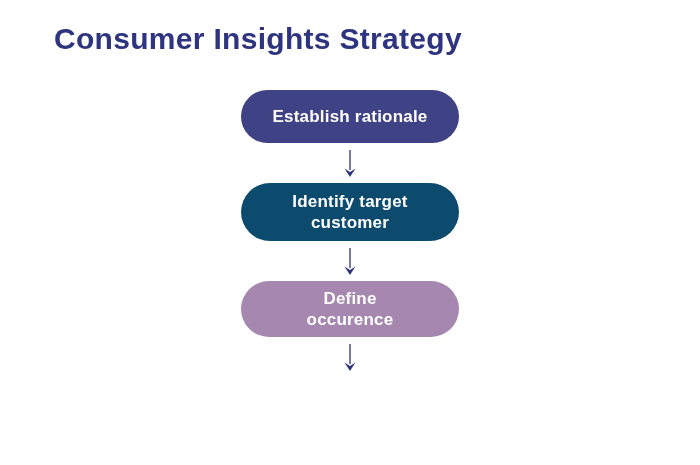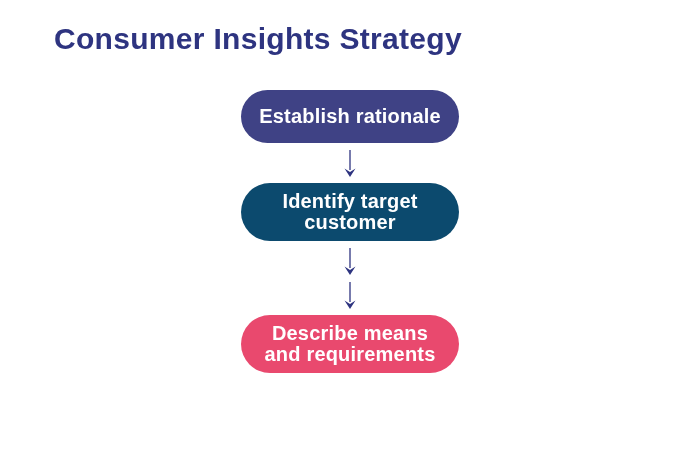--- a/index.html
+++ b/index.html
@@ -39,21 +39,21 @@
     align-items: center;
     justify-content: center;
     border-radius: 29px;
     text-align: center;
   }
   .step-1 { height: 53px; }
   .step-2 { height: 58px; }
   .step-3 { height: 56px; }
   .step-4 { height: 58px; }
   .step-label {
-    font-size: 20px;
+    font-size: 17px;
     font-weight: 700;
     line-height: 21px;
     letter-spacing: 0.2px;
     white-space: pre-line;
     padding: 0 10px;
   }
   .arrow {
     height: 28px;
     display: flex;
     align-items: center;
@@ -86,27 +86,27 @@
 customer</span>
     </div>
 
     <div class="arrow" style="color: rgb(46, 52, 128);">
       <svg width="14" height="28" viewBox="0 0 14 28" aria-hidden="true">
         <line x1="7" y1="1" x2="7" y2="21" stroke="currentColor" stroke-width="1.3"></line>
         <path d="M7 28 L1.5 19.5 L7 23 L12.5 19.5 Z" fill="currentColor"></path>
       </svg>
     </div>
 
+    <div class="step step-3" style="background-color: rgb(165, 135, 176);">
+      <span class="step-label" style="color: rgb(255, 255, 255);">Define
+occurence</span>
+    </div>
 
     <div class="arrow" style="color: rgb(46, 52, 128);">
       <svg width="14" height="28" viewBox="0 0 14 28" aria-hidden="true">
         <line x1="7" y1="1" x2="7" y2="21" stroke="currentColor" stroke-width="1.3"></line>
         <path d="M7 28 L1.5 19.5 L7 23 L12.5 19.5 Z" fill="currentColor"></path>
       </svg>
     </div>
 
-    <div class="step step-4" style="background-color: rgb(233, 73, 110);">
-      <span class="step-label" style="color: rgb(255, 255, 255);">Describe means
-and requirements</span>
-    </div>
 
   </div>
 </div>
 
 </body></html>

